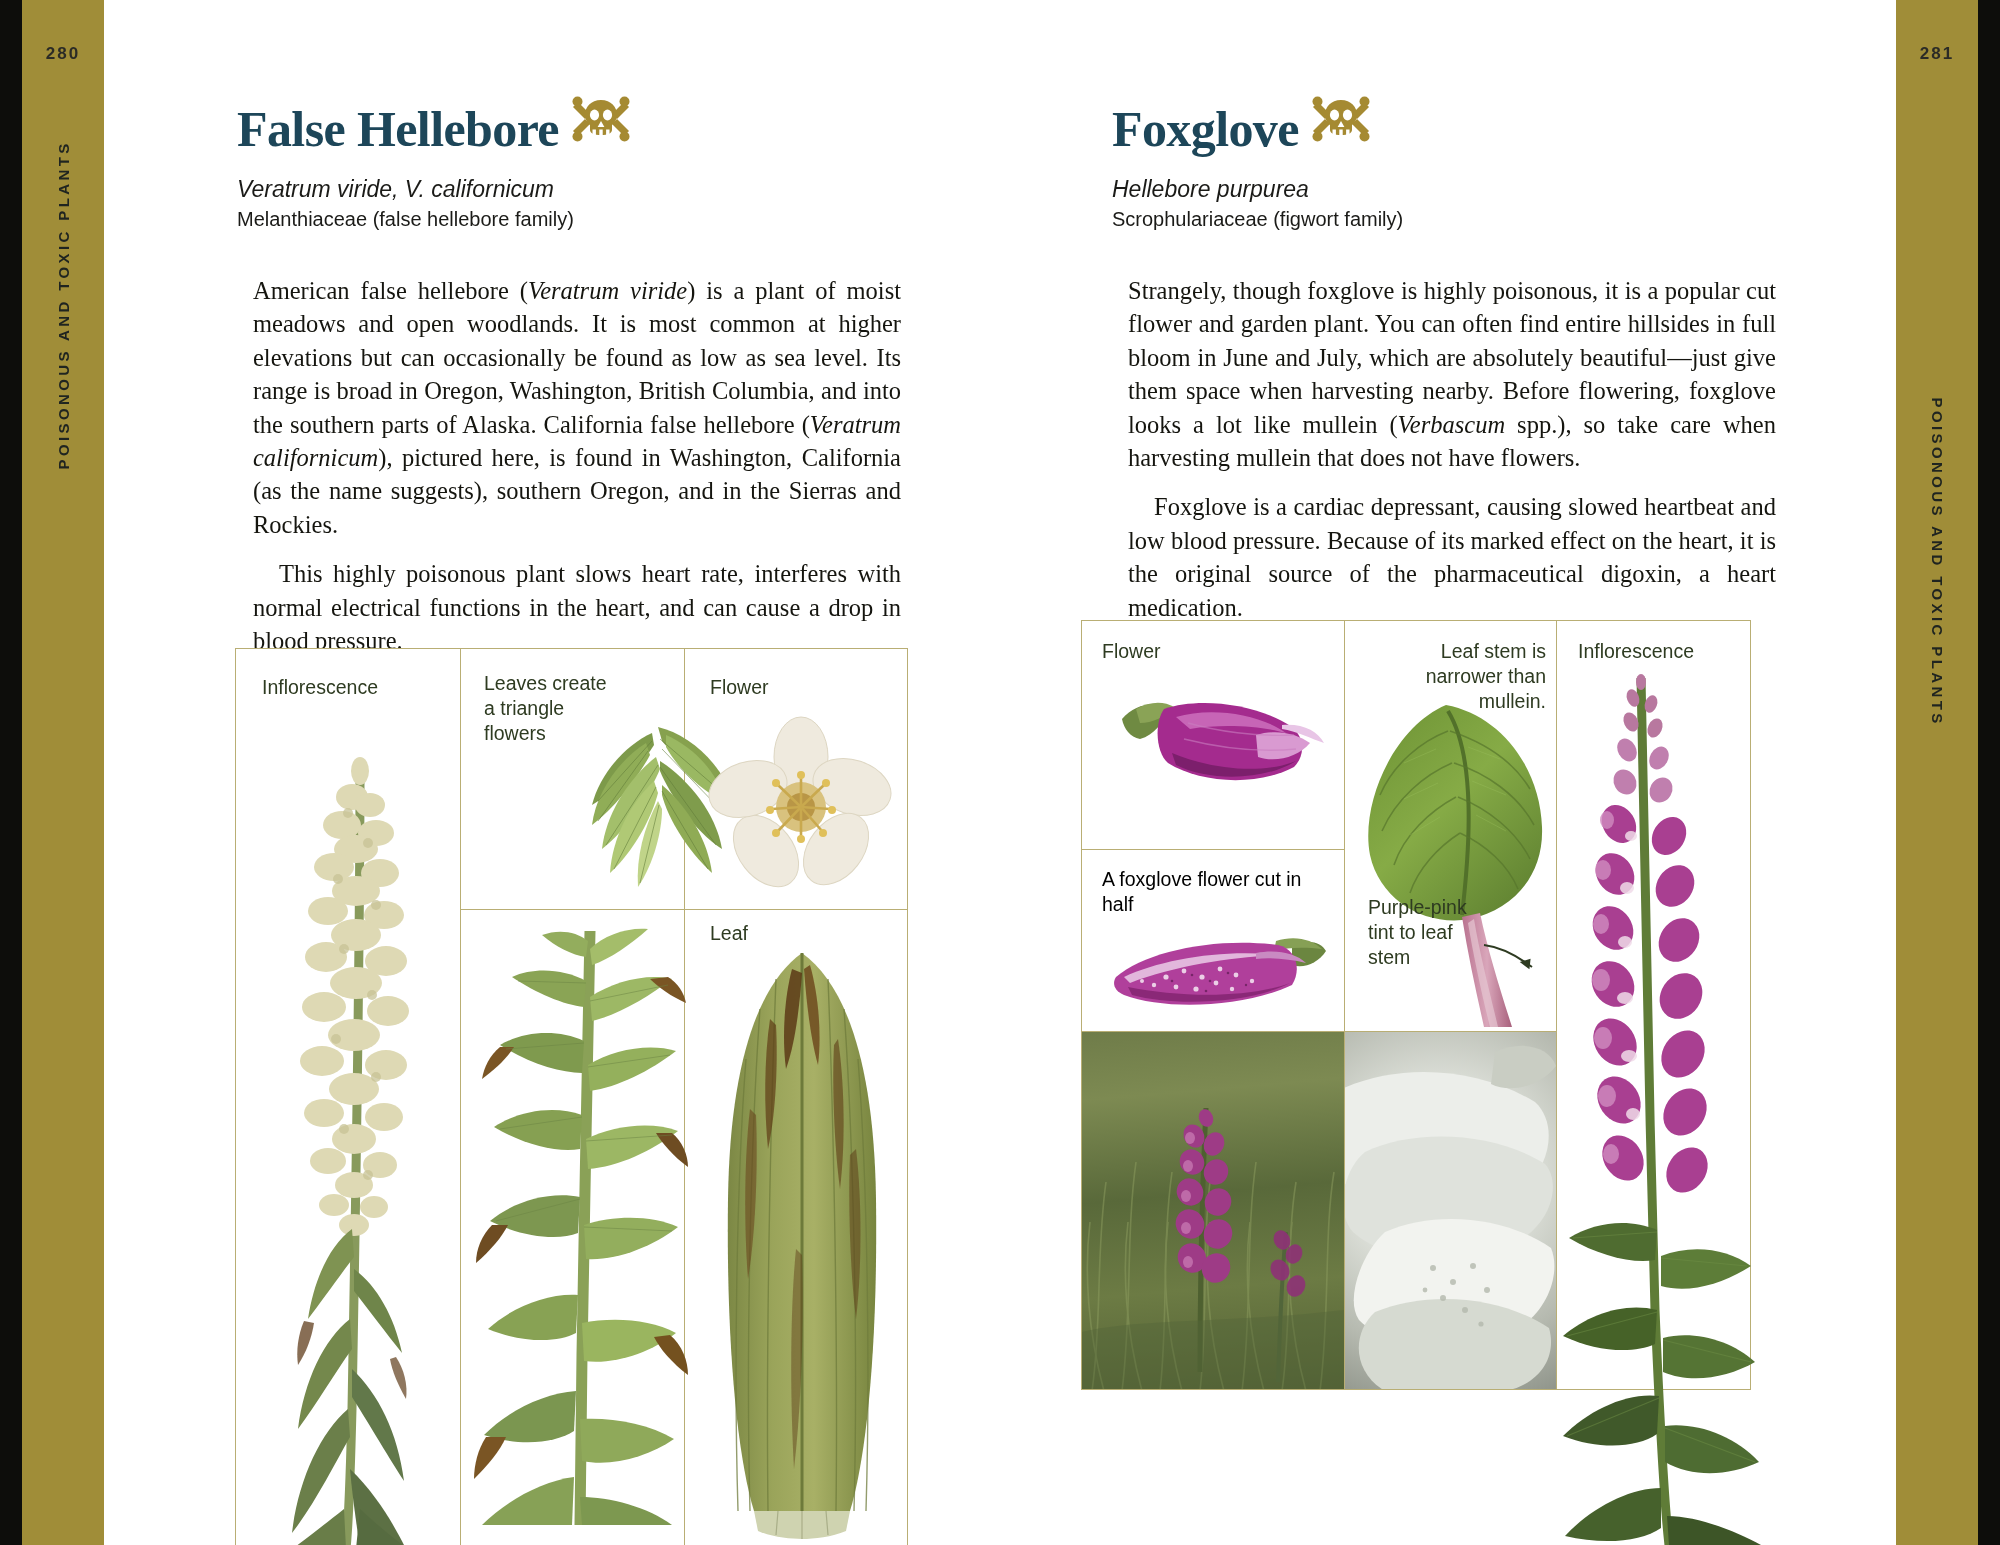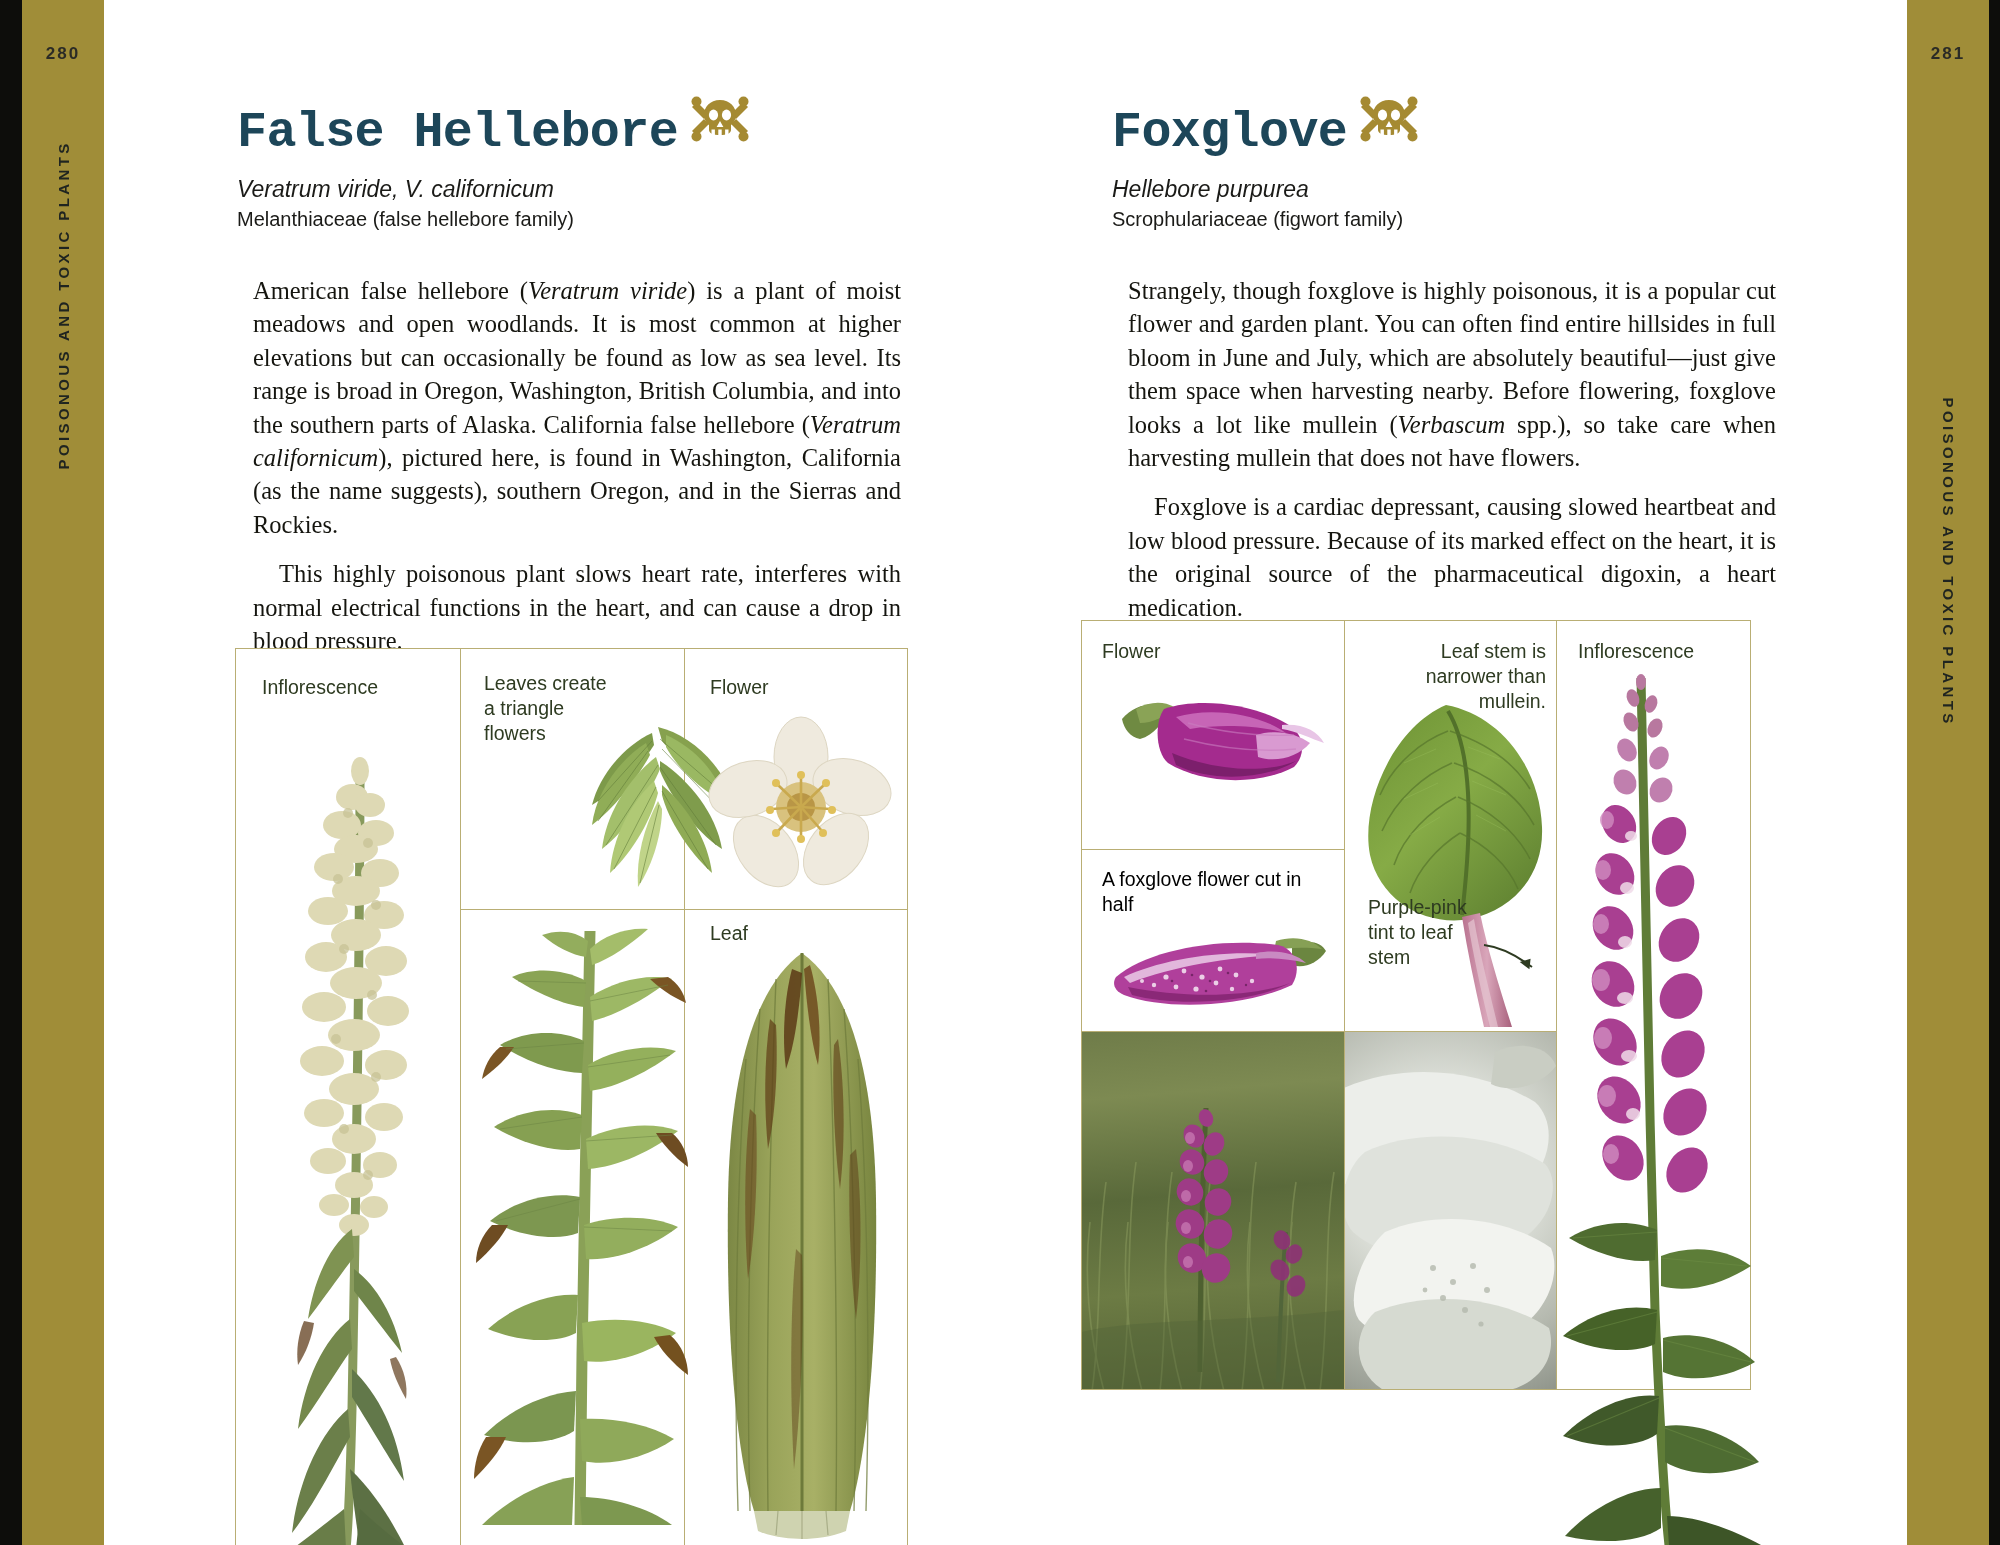--- a/index.html
+++ b/index.html
@@ -32,21 +32,21 @@
 
   
   .band {
     position: absolute;
     top: 0;
     width: 82px;
     height: 1545px;
     background: #a08d38;
   }
   .band.left { left: 22px; }
-  .band.right { right: 11px; }
+  .band.right { right: 22px; }
 
   .band-page-num {
     position: absolute;
     top: 44px;
     width: 82px;
     text-align: center;
     font-size: 17px;
     font-weight: bold;
     letter-spacing: 2px;
     color: #2b2b26;
@@ -87,21 +87,21 @@
     top: 0;
   }
   .page.left .col  { left: 133px; width: 680px; }
   .page.right .col { left: 112px; width: 680px; }
 
   h1.title {
     margin: 0;
     padding: 0;
     position: absolute;
     top: 96px;
-    font-family: Liberation Mono, monospace;
+    font-family: Liberation Serif, serif;
     font-size: 50px;
     font-weight: bold;
     color: #1d4659;
     letter-spacing: -0.6px;
     white-space: nowrap;
   }
   .skull {
     display: inline-block;
     vertical-align: 4px;
     margin-left: 14px;

